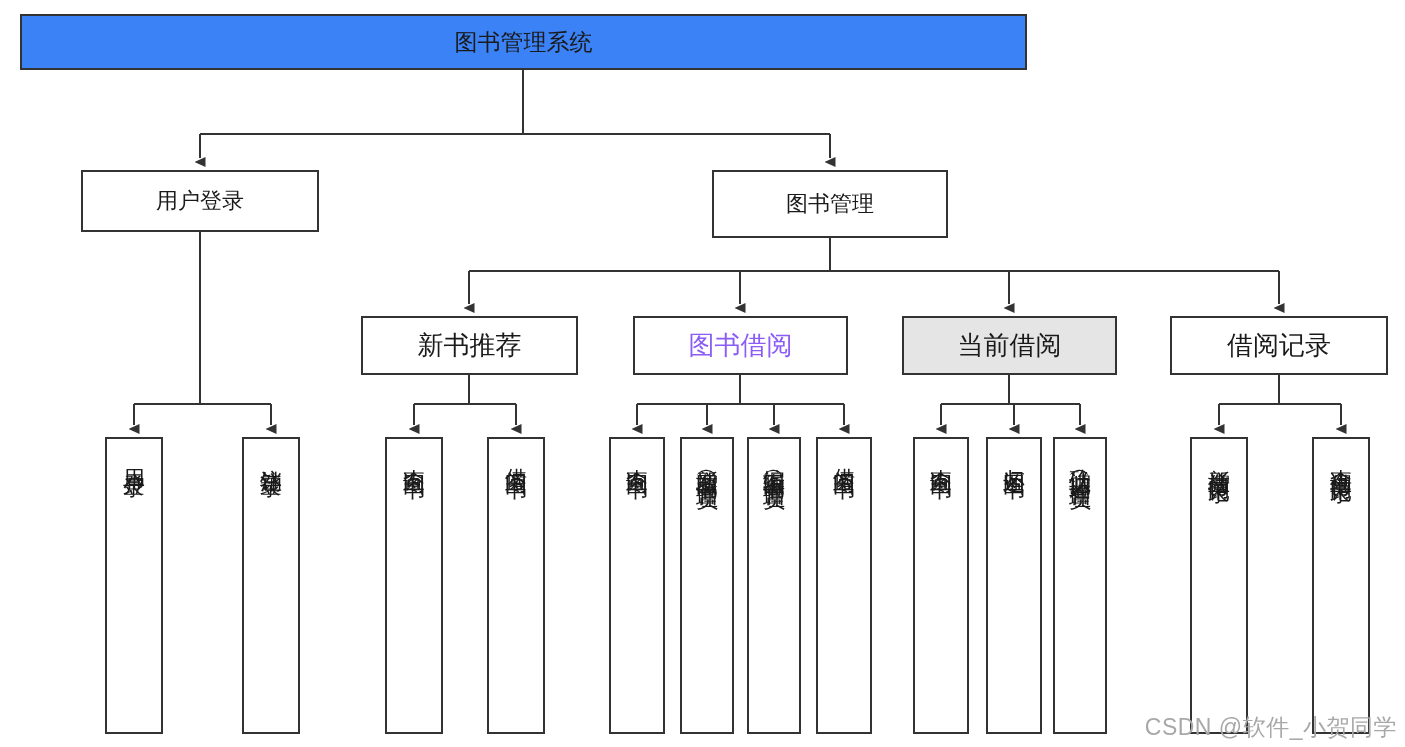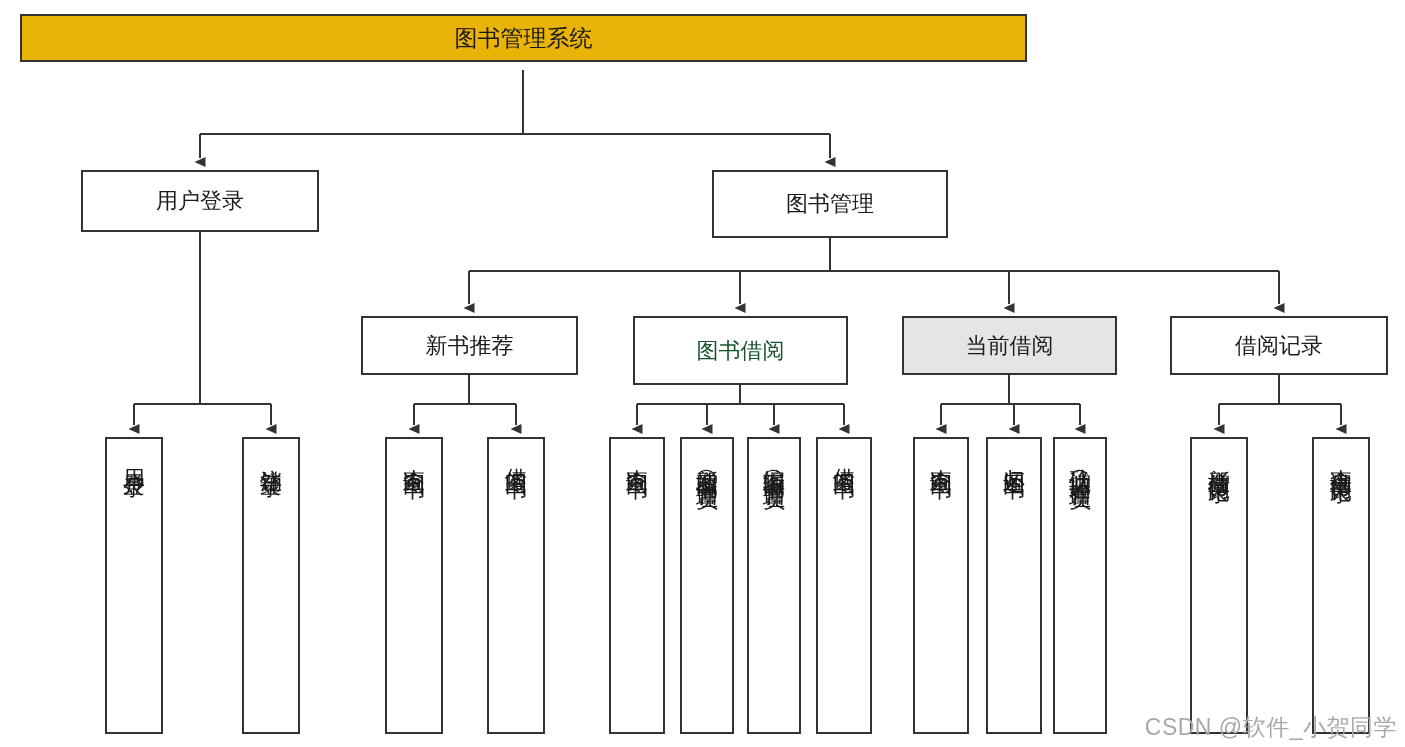--- a/index.html
+++ b/index.html
@@ -36,21 +36,21 @@
     color: #1a1a1a;
   }
   .node .label {
     display: block;
     text-align: center;
     line-height: 1.24;
     white-space: nowrap;
   }
   .node-root .label { font-size: 23px; }
   .node-l2 .label   { font-size: 22px; }
-  .node-l3 .label   { font-size: 22px; }
+  .node-l3 .label   { font-size: 26px; }
   .node-leaf {
     align-items: flex-start;
     padding-top: 12px;
   }
   .node-leaf .label {
     writing-mode: vertical-rl;
     text-orientation: upright;
     font-size: 22px;
     letter-spacing: 3px;
     line-height: 1;
@@ -114,35 +114,35 @@
       <path d="M1014,404 L1014,425" marker-end="url(#arrow)"></path>
       <path d="M1080,404 L1080,425" marker-end="url(#arrow)"></path>
 
       <path d="M1279,375 L1279,404"></path>
       <path d="M1219,404 L1341,404"></path>
       <path d="M1219,404 L1219,425" marker-end="url(#arrow)"></path>
       <path d="M1341,404 L1341,425" marker-end="url(#arrow)"></path>
     </g>
   </svg>
 
-  <div class="node node-root" style="left: 20px; top: 14px; width: 1007px; height: 48px; border-color: rgb(51, 51, 51); background: #eab308; color: rgb(26, 26, 26);">
+  <div class="node node-root" style="left: 20px; top: 14px; width: 1007px; height: 56px; border-color: rgb(51, 51, 51); background: #3b82f6; color: rgb(26, 26, 26);">
     <span class="label">图书管理系统</span>
   </div>
 
   <div class="node node-l2" style="left: 81px; top: 170px; width: 238px; height: 62px; border-color: rgb(51, 51, 51); background: rgb(255, 255, 255); color: rgb(26, 26, 26);">
     <span class="label">用户登录</span>
   </div>
   <div class="node node-l2" style="left: 712px; top: 170px; width: 236px; height: 68px; border-color: rgb(51, 51, 51); background: rgb(255, 255, 255); color: rgb(26, 26, 26);">
     <span class="label">图书管理</span>
   </div>
 
   <div class="node node-l3" style="left: 361px; top: 316px; width: 217px; height: 59px; border-color: rgb(51, 51, 51); background: rgb(255, 255, 255); color: rgb(26, 26, 26);">
     <span class="label">新书推荐</span>
   </div>
-  <div class="node node-l3" style="left: 633px; top: 316px; width: 215px; height: 69px; border-color: rgb(51, 51, 51); background: rgb(255, 255, 255); color: #14532d;">
+  <div class="node node-l3" style="left: 633px; top: 316px; width: 215px; height: 59px; border-color: rgb(51, 51, 51); background: rgb(255, 255, 255); color: #8b5cf6;">
     <span class="label">图书借阅</span>
   </div>
   <div class="node node-l3" style="left: 902px; top: 316px; width: 215px; height: 59px; border-color: rgb(51, 51, 51); background: #e5e5e5; color: rgb(26, 26, 26);">
     <span class="label">当前借阅</span>
   </div>
   <div class="node node-l3" style="left: 1170px; top: 316px; width: 218px; height: 59px; border-color: rgb(51, 51, 51); background: rgb(255, 255, 255); color: rgb(26, 26, 26);">
     <span class="label">借阅记录</span>
   </div>
 
   <div class="node node-leaf" style="left: 105px; top: 437px; width: 58px; height: 297px; border-color: rgb(51, 51, 51); background: rgb(255, 255, 255); color: rgb(26, 26, 26);">

